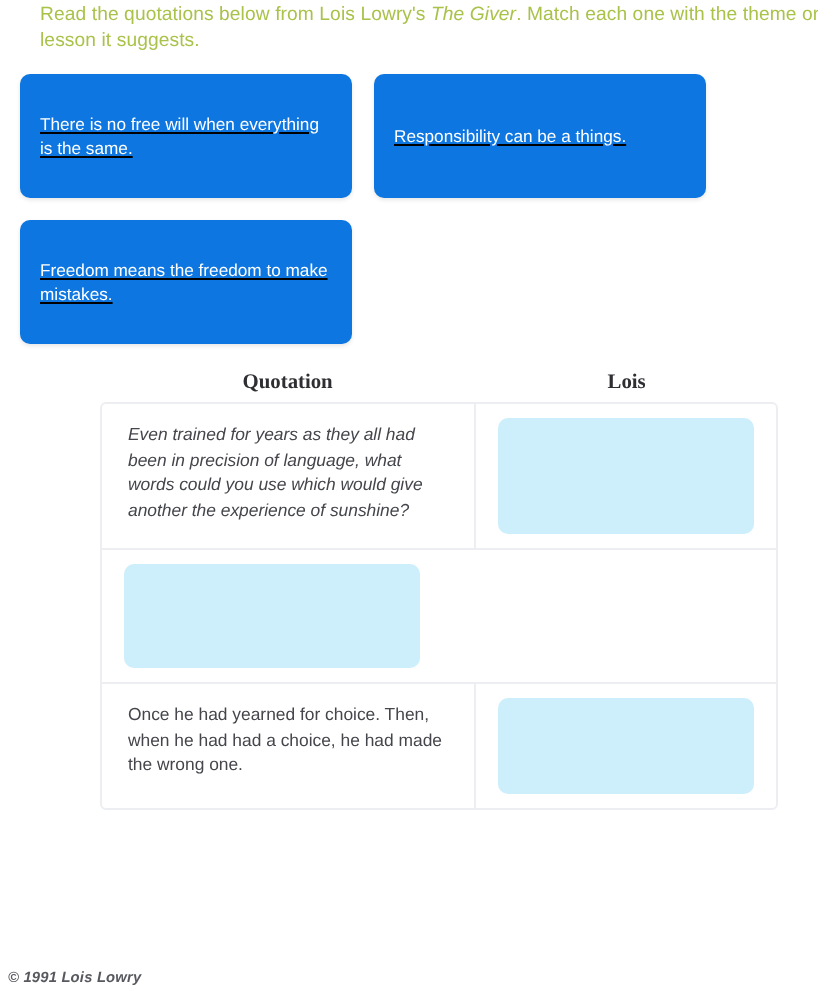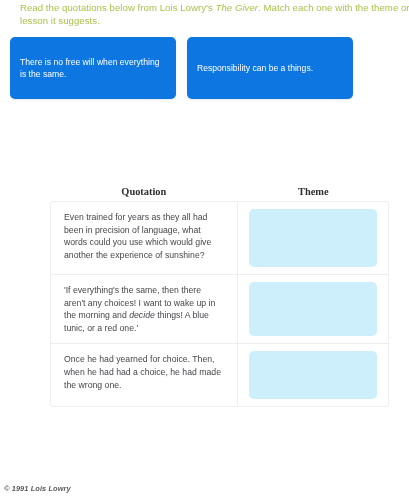--- a/index.html
+++ b/index.html
@@ -35,20 +35,21 @@
 
   
   .cards {
     position: absolute;
     left: 10px;
     top: 37px;
     width: 343px;
     display: flex;
     flex-wrap: wrap;
     gap: 11px;
+    text-decoration: underline;
   }
   .card {
     width: 166px;
     height: 62px;
     background: #0d76e0;
     border-radius: 5px;
     color: #ffffff;
     font-size: 8.6px;
     line-height: 12.4px;
     padding: 6px 10px;
@@ -110,21 +111,21 @@
     display: flex;
   }
   .dropzone {
     flex: 1;
     background: #cdeefb;
     border-radius: 5px;
     min-height: 48px;
   }
 
   .row1 .qcell, .row1 .tcell { min-height: 66px; }
-  .row2 .qcell, .row2 .tcell { min-height: 72px; }
+  .row2 .qcell, .row2 .tcell { min-height: 72px; font-style: italic; }
   .row3 .qcell, .row3 .tcell { min-height: 66px; }
   .row4 .qcell, .row4 .tcell { min-height: 62px; }
 
   
   .footer {
     position: absolute;
     left: 4px;
     bottom: 7px;
     font-size: 7.4px;
     font-style: italic;
@@ -142,41 +143,43 @@
     <span>Read the quotations below from Lois Lowry's </span><span class="bookttl">The Giver</span><span>. Match each one with the theme or lesson it suggests.</span>
   </div>
 
   <div class="cards">
     <div class="card">
       <span class="card-text">There is no free will when everything is the same.</span>
     </div>
     <div class="card">
       <span class="card-text">Responsibility can be a things.</span>
     </div>
+    <div class="card">
+      <span class="card-text">Freedom means the freedom to make mistakes.</span>
+    </div>
   </div>
 
   <div class="table-wrap">
 
     <div class="col-heads">
       <div class="ch quote-head">Quotation</div>
-      <div class="ch theme-head">Theme</div>
+      <div class="ch theme-head">Lois</div>
     </div>
 
     <div class="match-table">
 
 
       <div class="trow row2">
         <div class="qcell"><span>Even trained for years as they all had been in precision of language, what words could you use which would give another the experience of sunshine?</span><em></em><span></span></div>
         <div class="tcell">
           <div class="dropzone"></div>
         </div>
       </div>
 
       <div class="trow row3">
-        <div class="qcell"><span>'If everything's the same, then there aren't any choices! I want to wake up in the morning and </span><em>decide</em><span> things! A blue tunic, or a red one.'</span></div>
         <div class="tcell">
           <div class="dropzone"></div>
         </div>
       </div>
 
       <div class="trow row4">
         <div class="qcell"><span>Once he had yearned for choice. Then, when he had had a choice, he had made the wrong one.</span><em></em><span></span></div>
         <div class="tcell">
           <div class="dropzone"></div>
         </div>

